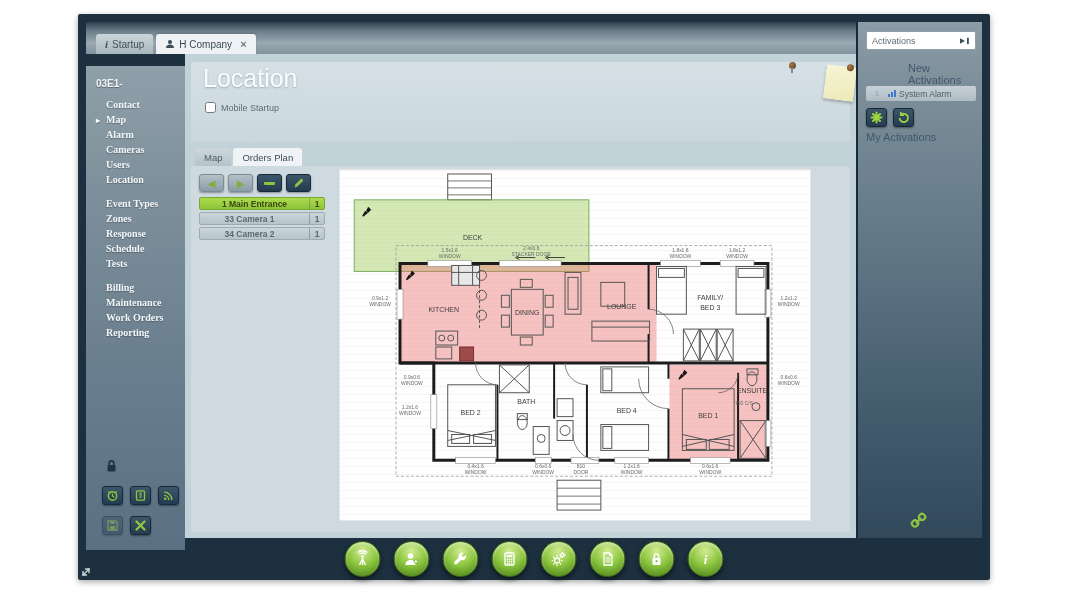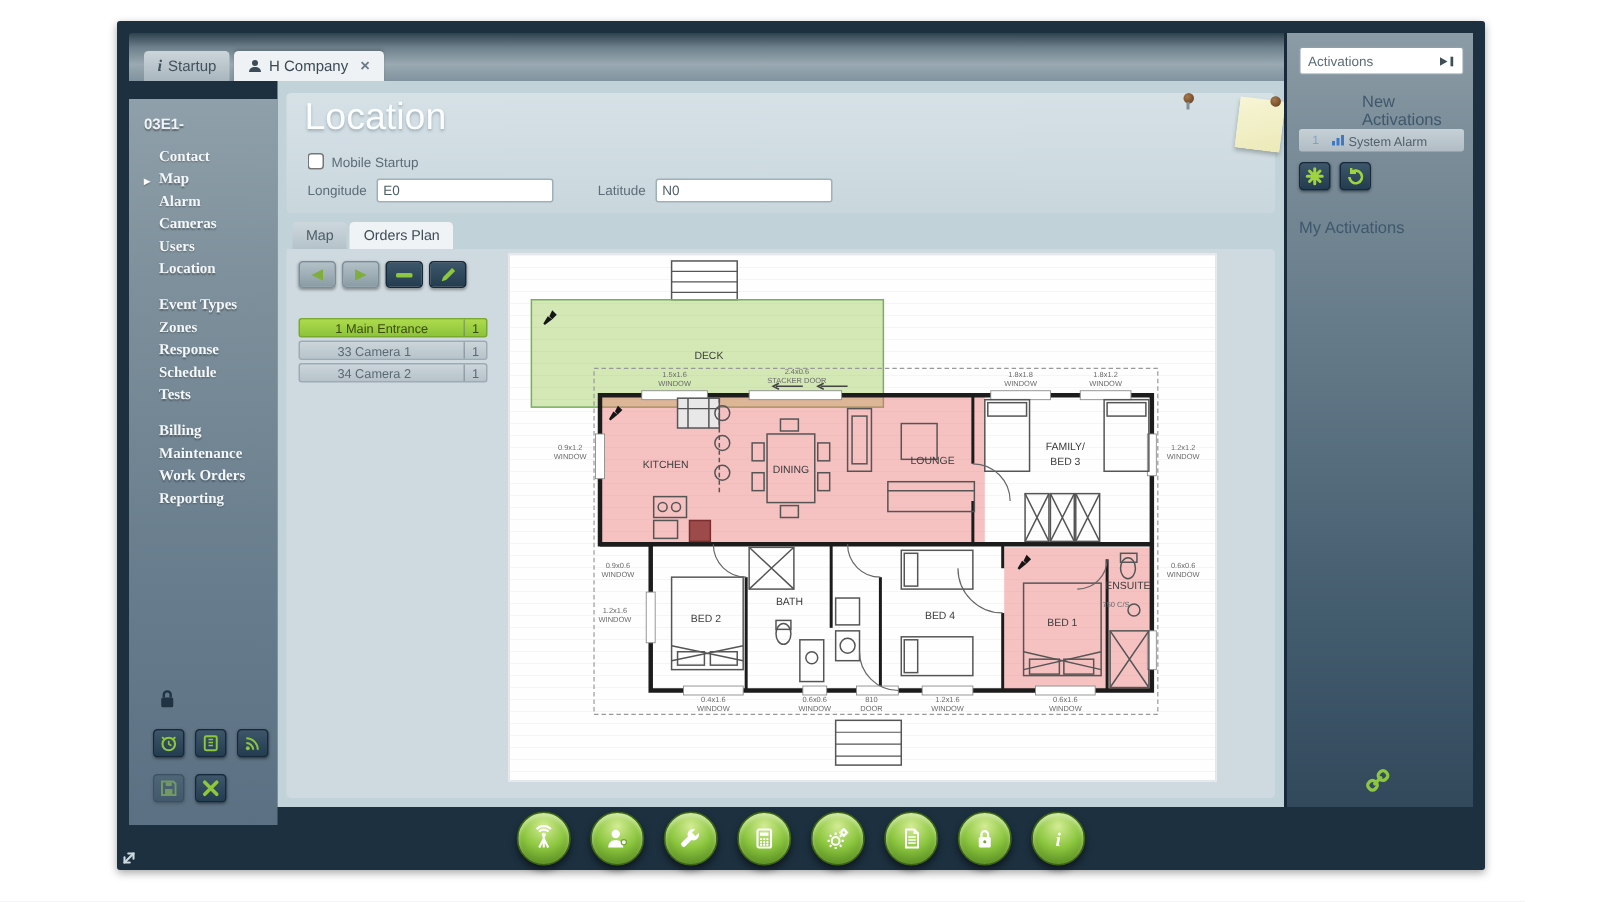--- a/index.html
+++ b/index.html
@@ -63,21 +63,21 @@
   .ptab.active { background:#f0f3f5; color:#3c4c56; }
   .plan-panel { position:absolute; left:6px; top:112px; width:659px; height:366px;
     background:#cfdae0; border-radius:0 3px 3px 3px; }
   .toolbar { position:absolute; left:8px; top:8px; display:flex; gap:4px; }
   .tb-btn { width:25px; height:18px; border-radius:3px; display:flex; align-items:center;
     justify-content:center; cursor:pointer; box-shadow:0 1px 2px rgba(0,0,0,.35); }
   .tb-btn.gray { background:linear-gradient(180deg,#b3c0c8,#8b9ca6); border:1px solid #7c8d97;
     color:#7fae3c; font-size:10px; }
   .tb-btn.dark { background:linear-gradient(180deg,#3e5669,#243c50); border:1px solid #16293a; }
   .tb-btn.dark .minus { width:11px; height:3px; background:#8dc63f; border-radius:1px; }
-  .zone-list { position:absolute; left:8px; top:46px; width:126px; }
+  .zone-list { position:absolute; left:8px; top:31px; width:126px;font-weight:bold; }
   .zone-row { display:flex; height:13px; margin-bottom:2px; border-radius:2px;
     font-size:8.5px; align-items:stretch; cursor:pointer; }
   .zone-row.green { background:linear-gradient(#aeda4d,#8cc43a); border:1px solid #7aa92f; color:#39490f; }
   .zone-row.gray { background:linear-gradient(#cbd5da,#b7c3ca); border:1px solid #9dabb3; color:#5a6a74;gap:10px; }
   .zone-label { flex:1; display:flex; align-items:center; justify-content:center; }
   .zone-count { width:15px; display:flex; align-items:center; justify-content:center;
     border-left:1px solid rgba(90,106,116,.45); }
   .plan-white { position:absolute; left:148px; top:3px; width:472px; height:352px;
     background:#fefefe;
     background-image:repeating-linear-gradient(180deg, rgba(205,150,150,.10) 0 1px, transparent 1px 8px);
@@ -214,26 +214,20 @@
       </div>
     </div>
   </div>
 
   <div class="main">
     <div class="loc-panel">
       <div class="loc-title">Location</div>
       <div class="mobile-row">
         <input type="checkbox" style="">
         <span>Mobile Startup</span>
-      </div>
-      <div class="coord-row">
-        <span>Longitude</span>
-        <input type="text" value="E0" style="">
-        <span class="lat-label">Latitude</span>
-        <input type="text" value="N0" style="">
       </div>
     </div>
 
     <div class="loose-pin"></div>
     <div class="sticky-note">
       <div class="sticky-pin"></div>
     </div>
 
     <div class="plan-tabs">
       <div class="ptab inactive">Map</div>
@@ -514,21 +508,21 @@
             </g>
           </svg>
       </div>
       <div class="sq-btn">
         <svg width="13" height="13" viewBox="0 0 13 13">
             <path d="M2.6 7a4.2 4.2 0 1 0 1.2-3" stroke="#9ed53f" stroke-width="1.8" fill="none"></path>
             <path d="M3.8 1v3.2H7" fill="none" stroke="#9ed53f" stroke-width="1.6"></path>
           </svg>
       </div>
     </div>
-    <div class="rp-title" style="top:124px;">My Activations</div>
+    <div class="rp-title" style="top:109px;">My Activations</div>
     <div class="chain">
       <svg width="17" height="17" viewBox="0 0 17 17">
           <g stroke="#8dc63f" stroke-width="2.2" fill="none" stroke-linecap="round">
             <rect x="2" y="8.5" width="6" height="6" rx="2.5" transform="rotate(-45 5 11.5)"></rect>
             <rect x="9" y="2" width="6" height="6" rx="2.5" transform="rotate(-45 12 5)"></rect>
             <path d="M6.5 10.5l4-4"></path>
           </g>
         </svg>
     </div>
   </div>

